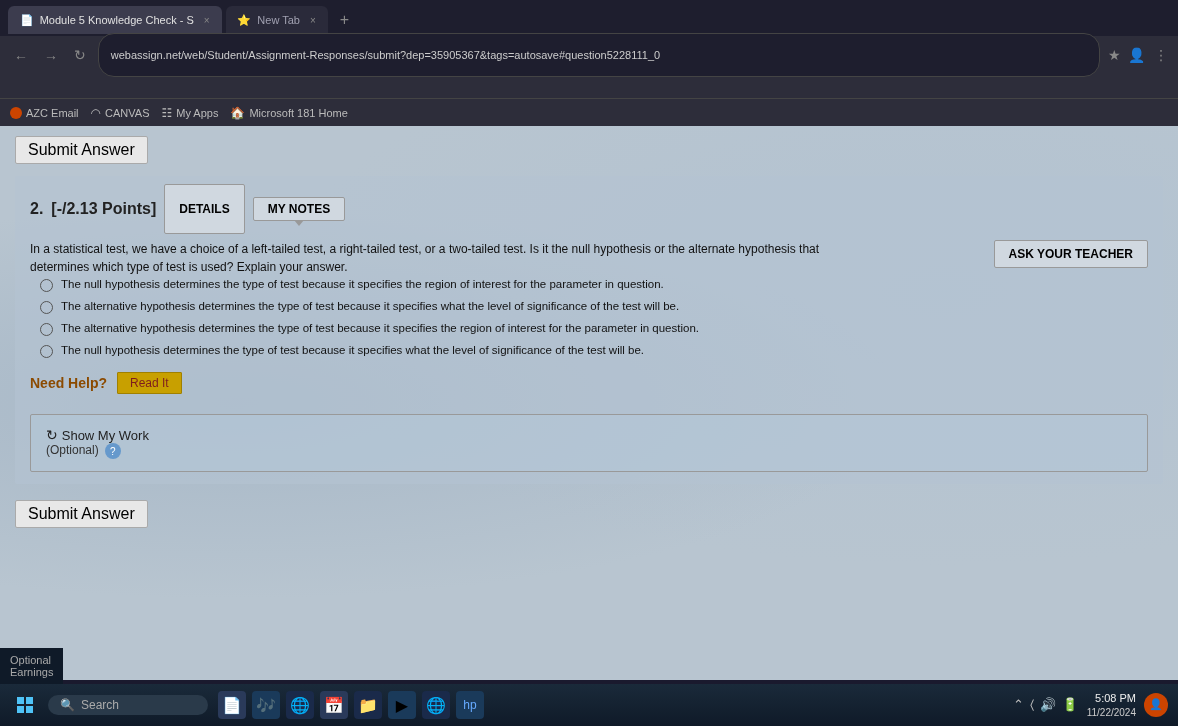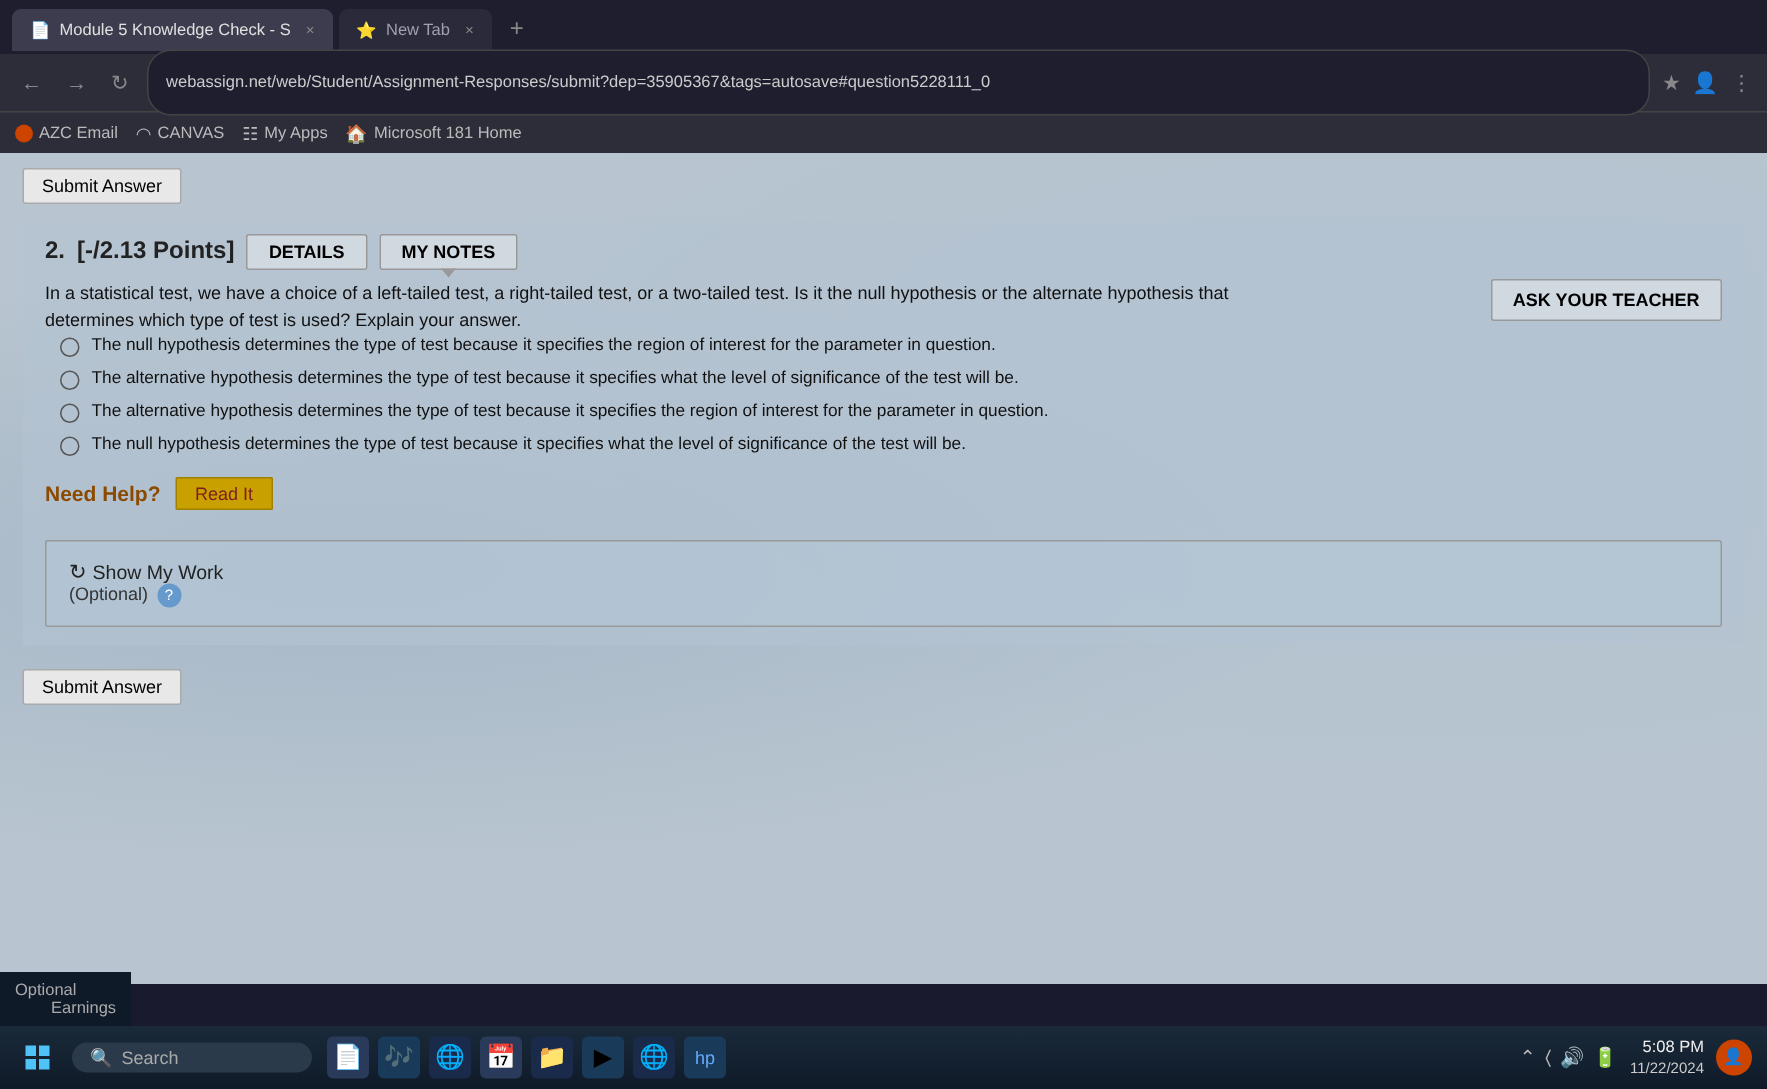--- a/index.html
+++ b/index.html
@@ -108,20 +108,21 @@
     }
 
     .bookmarks-bar {
       background: #2d2d3a;
       display: flex;
       align-items: center;
       padding: 3px 10px;
       height: 28px;
       gap: 12px;
       border-top: 1px solid #444;
+      margin-top: 24px;
     }
 
     .bookmark-item {
       color: #bbb;
       font-size: 11px;
       display: flex;
       align-items: center;
       gap: 4px;
       cursor: pointer;
     }
@@ -138,41 +139,41 @@
     }
 
     .submit-answer-top {
       margin-bottom: 12px;
     }
 
     .submit-btn {
       background: #e8e8e8;
       border: 1px solid #aaa;
       padding: 4px 12px;
-      font-size: 12px;
+      font-size: 16px;
       cursor: pointer;
       border-radius: 2px;
     }
 
     .question-section {
       background: rgba(180, 195, 210, 0.6);
       padding: 8px 15px 12px;
       border-radius: 2px;
     }
 
     .question-points {
       font-size: 16px;
       font-weight: bold;
       color: #222;
     }
 
     .details-btn {
       background: #d0d8e0;
       border: 1px solid #999;
-      padding: 4px 14px;
+      padding: 17px 14px;
       font-size: 12px;
       font-weight: bold;
       cursor: pointer;
       border-radius: 2px;
     }
 
     .my-notes-btn {
       background: #d0d8e0;
       border: 1px solid #999;
       padding: 4px 14px;
@@ -599,14 +600,14 @@
     <div class="taskbar-time">
       <div class="taskbar-clock">5:08 PM</div>
       <div class="taskbar-date">11/22/2024</div>
     </div>
     <div class="taskbar-profile">👤</div>
   </div>
 </div>
 
 <div style="position:fixed; bottom:42px; left:0; background:#0f1a28; padding:6px 10px; font-size:11px; color:#aaa; z-index:99;">
   <div style="cursor:pointer;">Optional</div>
-  <div style="cursor:pointer;margin-left:24px;">Earnings</div>
+  <div style="cursor:pointer;">Earnings</div>
 </div>
 
 </body></html>

